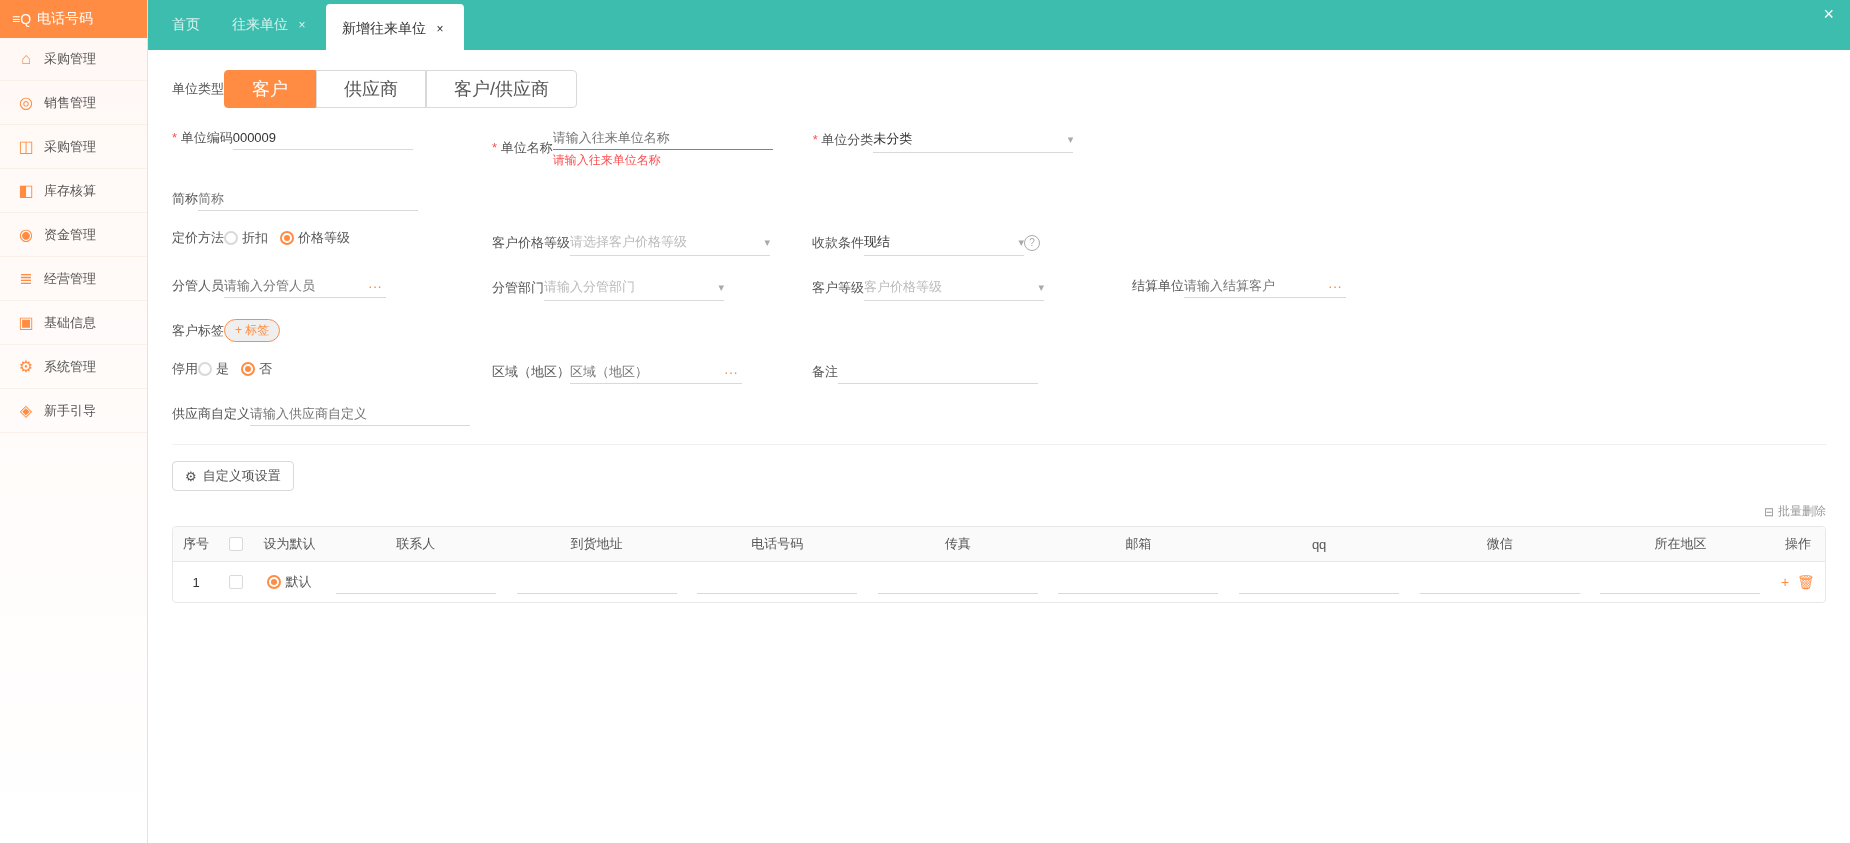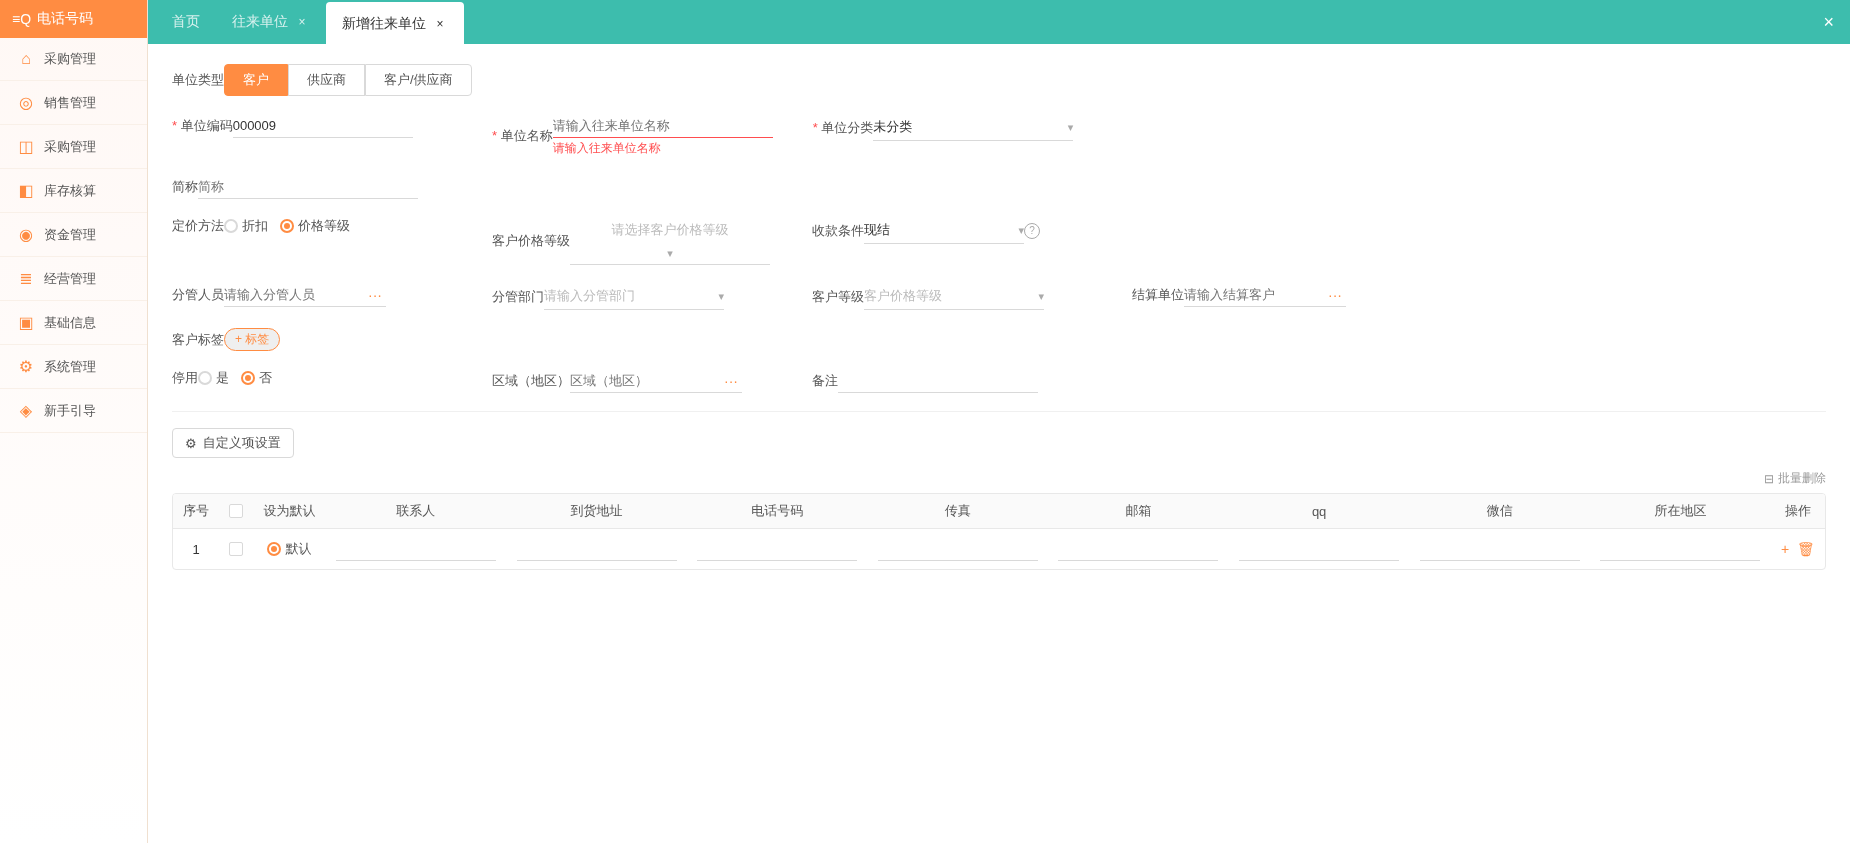--- a/index.html
+++ b/index.html
@@ -43,23 +43,22 @@
       display: flex;
       flex-direction: column;
       height: 100%;
       overflow: hidden;
     }
 
     
     .tab-bar {
       background: #3dbdad;
       display: flex;
-      align-items: center;
       padding: 0 8px;
-      height: 44px;
+      height: 50px;
       flex-shrink: 0;
     }
     .tab {
       display: flex;
       align-items: center;
       padding: 0 16px;
       height: 100%;
       color: rgba(255,255,255,0.8);
       cursor: pointer;
       font-size: 14px;
@@ -224,24 +223,24 @@
       left: 50%;
       transform: translate(-50%, -50%);
     }
 
     
     .unit-type-group {
       display: flex;
       gap: 0;
     }
     .unit-type-btn {
-      padding: 6px 18px;
+      padding: 6px 27px;
       border: 1px solid #d9d9d9;
       cursor: pointer;
-      font-size: 13px;
+      font-size: 18px;
       color: #555;
       background: white;
     }
     .unit-type-btn.active {
       background: #ff8c42;
       color: white;
       border-color: #ff8c42;
     }
     .unit-type-btn:first-child { border-radius: 4px 0 0 4px; }
     .unit-type-btn:last-child { border-radius: 0 4px 4px 0; }
@@ -507,21 +506,21 @@
             <span>折扣</span>
           </label>
           <label class="radio-option">
             <div class="radio-circle checked"></div>
             <span>价格等级</span>
           </label>
         </div>
       </div>
       <div class="form-group">
         <span class="form-label">客户价格等级</span>
-        <div class="form-select" style="min-width:200px; color:#bbb;flex-direction:column;">
+        <div class="form-select" style="min-width:200px; color:#bbb;">
           <span>请选择客户价格等级</span>
           <span style="flex:1;"></span>
           <span class="select-arrow">▾</span>
         </div>
       </div>
       <div class="form-group">
         <span class="form-label">收款条件</span>
         <div class="form-select" style="min-width:160px;">
           <span>现结</span>
           <span style="flex:1;"></span>
@@ -591,20 +590,26 @@
           <input type="text" style="width: 150px;" placeholder="区域（地区）">
           <span class="more-btn">···</span>
         </div>
       </div>
       <div class="form-group">
         <span class="form-label">备注</span>
         <input class="form-input" type="text" style="width: 200px;">
       </div>
     </div>
 
+    <div class="form-row">
+      <div class="form-group">
+        <span class="form-label">供应商自定义</span>
+        <input class="form-input" type="text" style="width: 220px;" placeholder="请输入供应商自定义">
+      </div>
+    </div>
 
     <div class="divider"></div>
 
     <button class="custom-settings-btn">
       <span>⚙</span>
       <span>自定义项设置</span>
     </button>
 
     <div class="batch-delete">
       <div class="batch-delete-btn">

